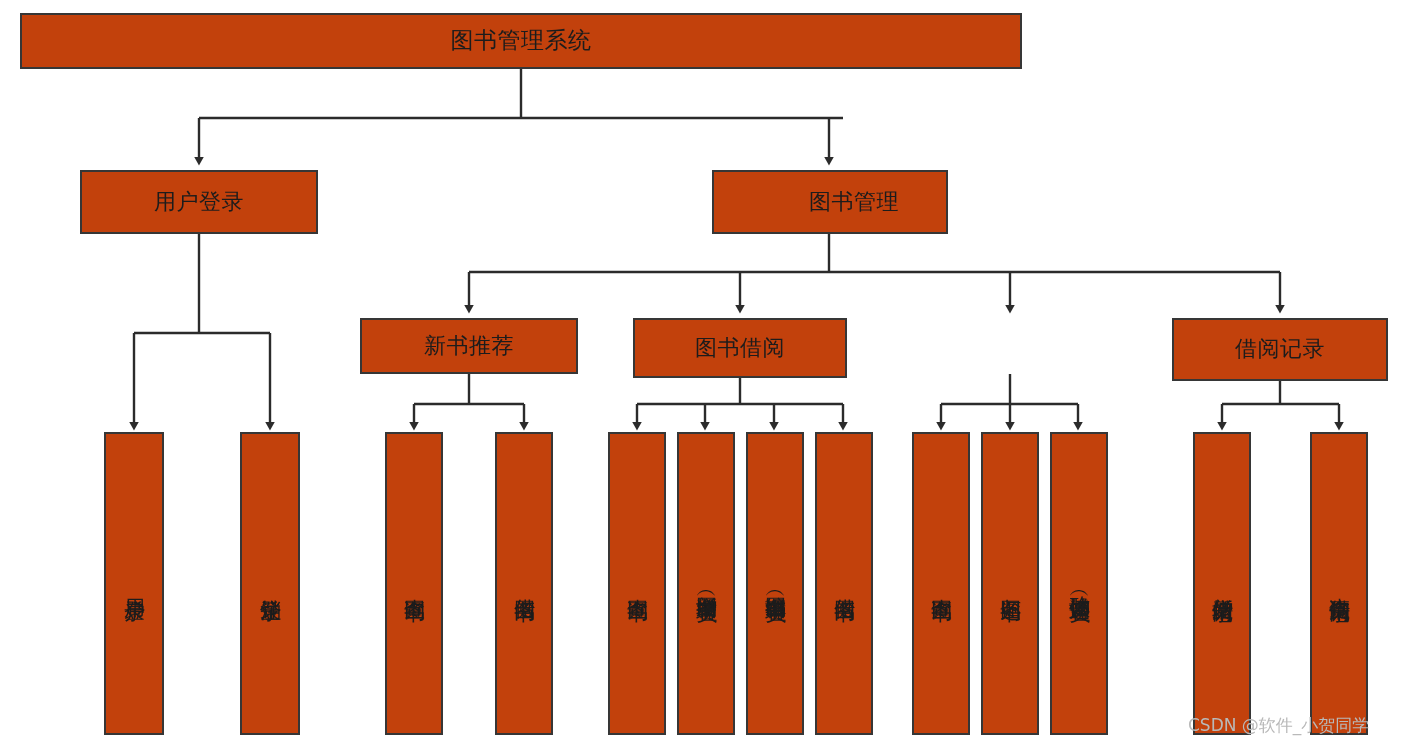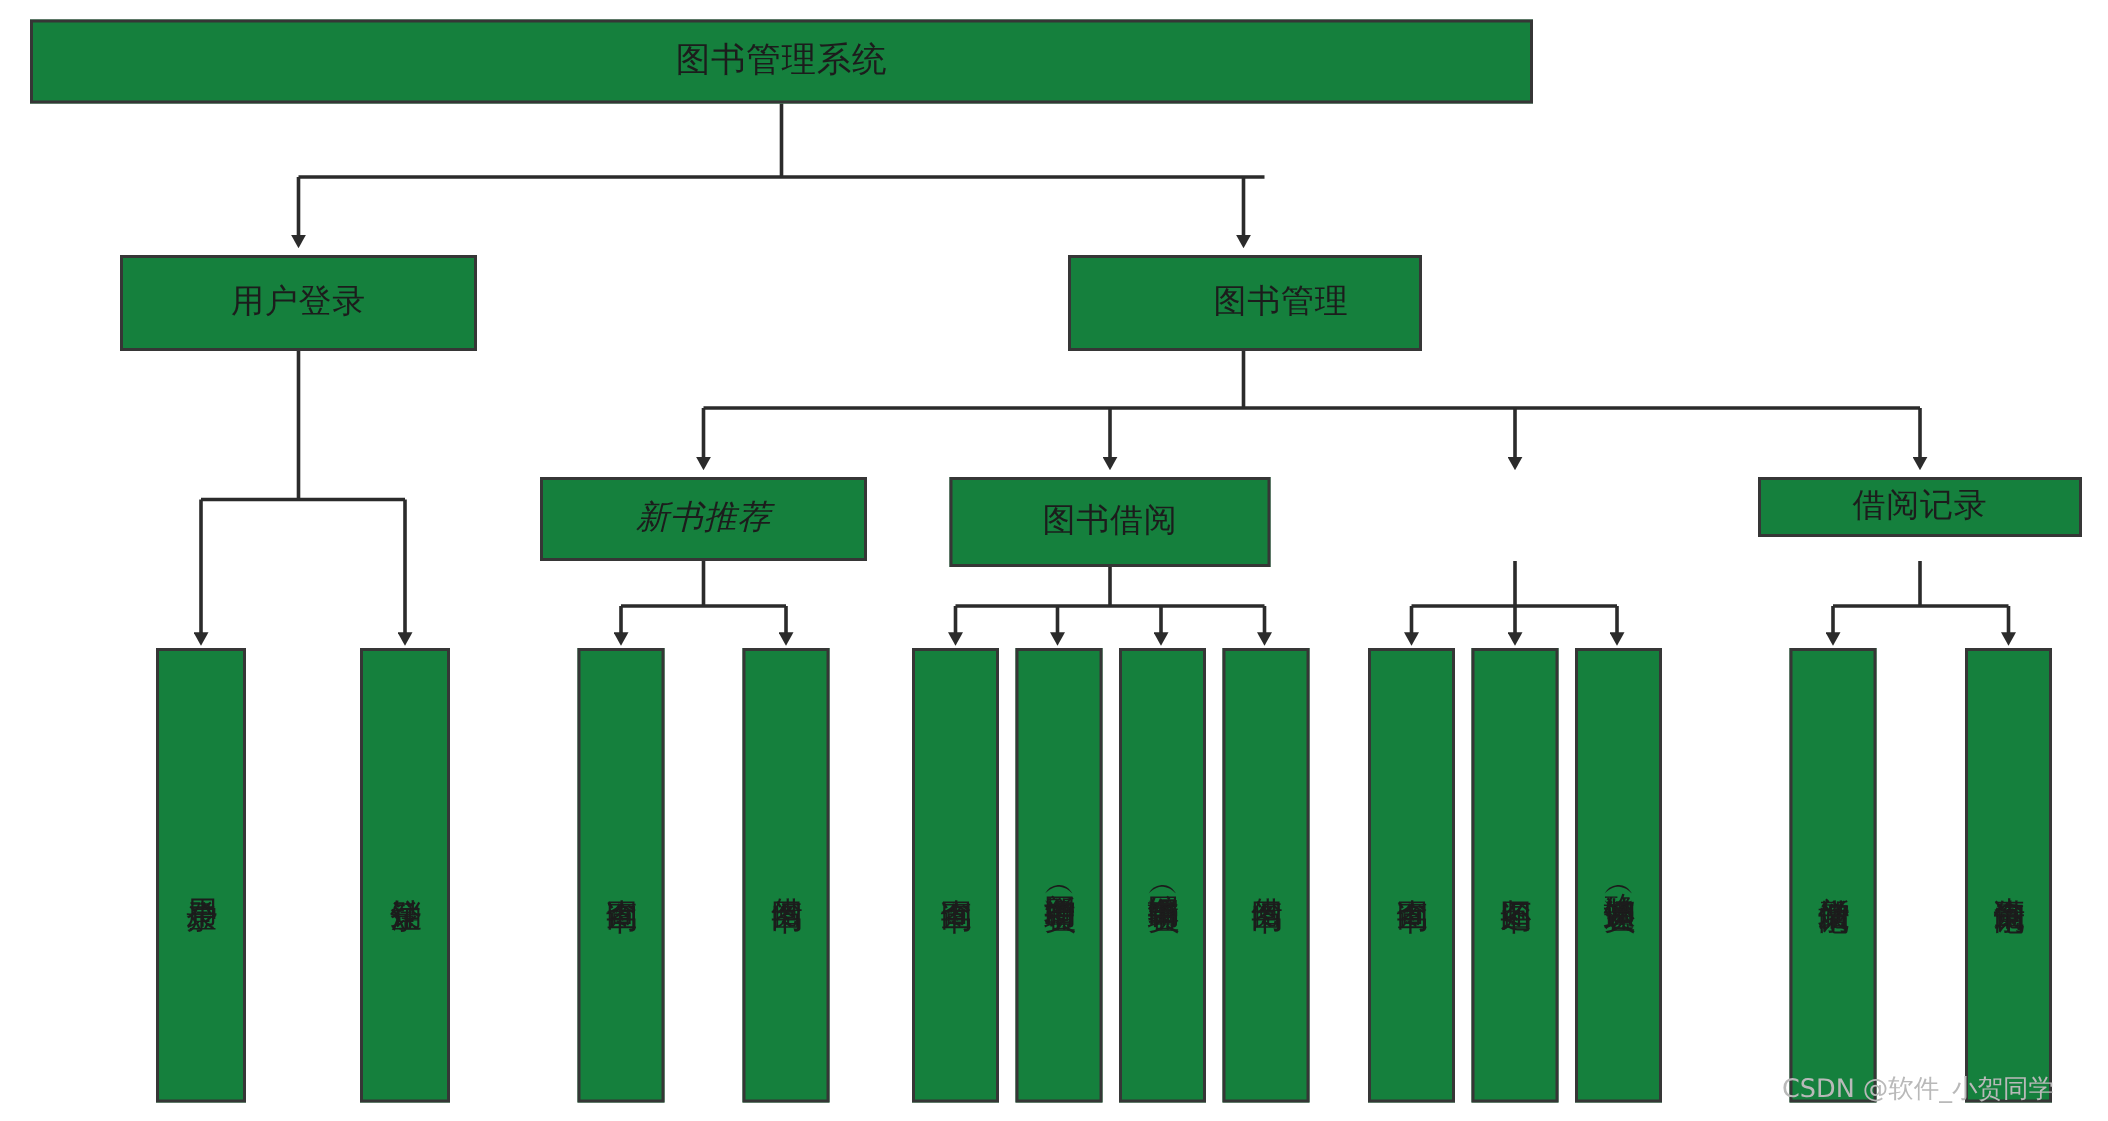--- a/index.html
+++ b/index.html
@@ -19,21 +19,21 @@
     position: absolute;
     left: 0;
     top: 0;
     width: 1405px;
     height: 747px;
     pointer-events: none;
   }
   .node {
     position: absolute;
     box-sizing: border-box;
-    background: #15803d;
+    background: #c2410c;
     border: 2px solid #363636;
     display: flex;
     align-items: center;
     justify-content: center;
     color: #1c1c1c;
     z-index: 2;
   }
   .node-label {
     display: block;
     text-align: center;
@@ -130,27 +130,27 @@
     <span class="node-label">图书管理系统</span>
   </div>
 
   <div class="node horiz" style="left:80px; top:170px; width:238px; height:64px;">
     <span class="node-label">用户登录</span>
   </div>
   <div class="node horiz" style="left:712px; top:170px; width:236px; height:64px;padding-left:48px;">
     <span class="node-label">图书管理</span>
   </div>
 
-  <div class="node horiz" style="left:360px; top:318px; width:218px; height:56px;font-style:italic;">
+  <div class="node horiz" style="left:360px; top:318px; width:218px; height:56px;">
     <span class="node-label">新书推荐</span>
   </div>
   <div class="node horiz" style="left:633px; top:318px; width:214px; height:60px;">
     <span class="node-label">图书借阅</span>
   </div>
-  <div class="node horiz" style="left:1172px; top:318px; width:216px; height:40px;">
+  <div class="node horiz" style="left:1172px; top:318px; width:216px; height:63px;">
     <span class="node-label">借阅记录</span>
   </div>
 
   <div class="node vert" style="left:104px; top:432px; width:60px; height:303px;">
     <span class="node-label">用户登录</span>
   </div>
   <div class="node vert" style="left:240px; top:432px; width:60px; height:303px;">
     <span class="node-label">注销登录</span>
   </div>
 

